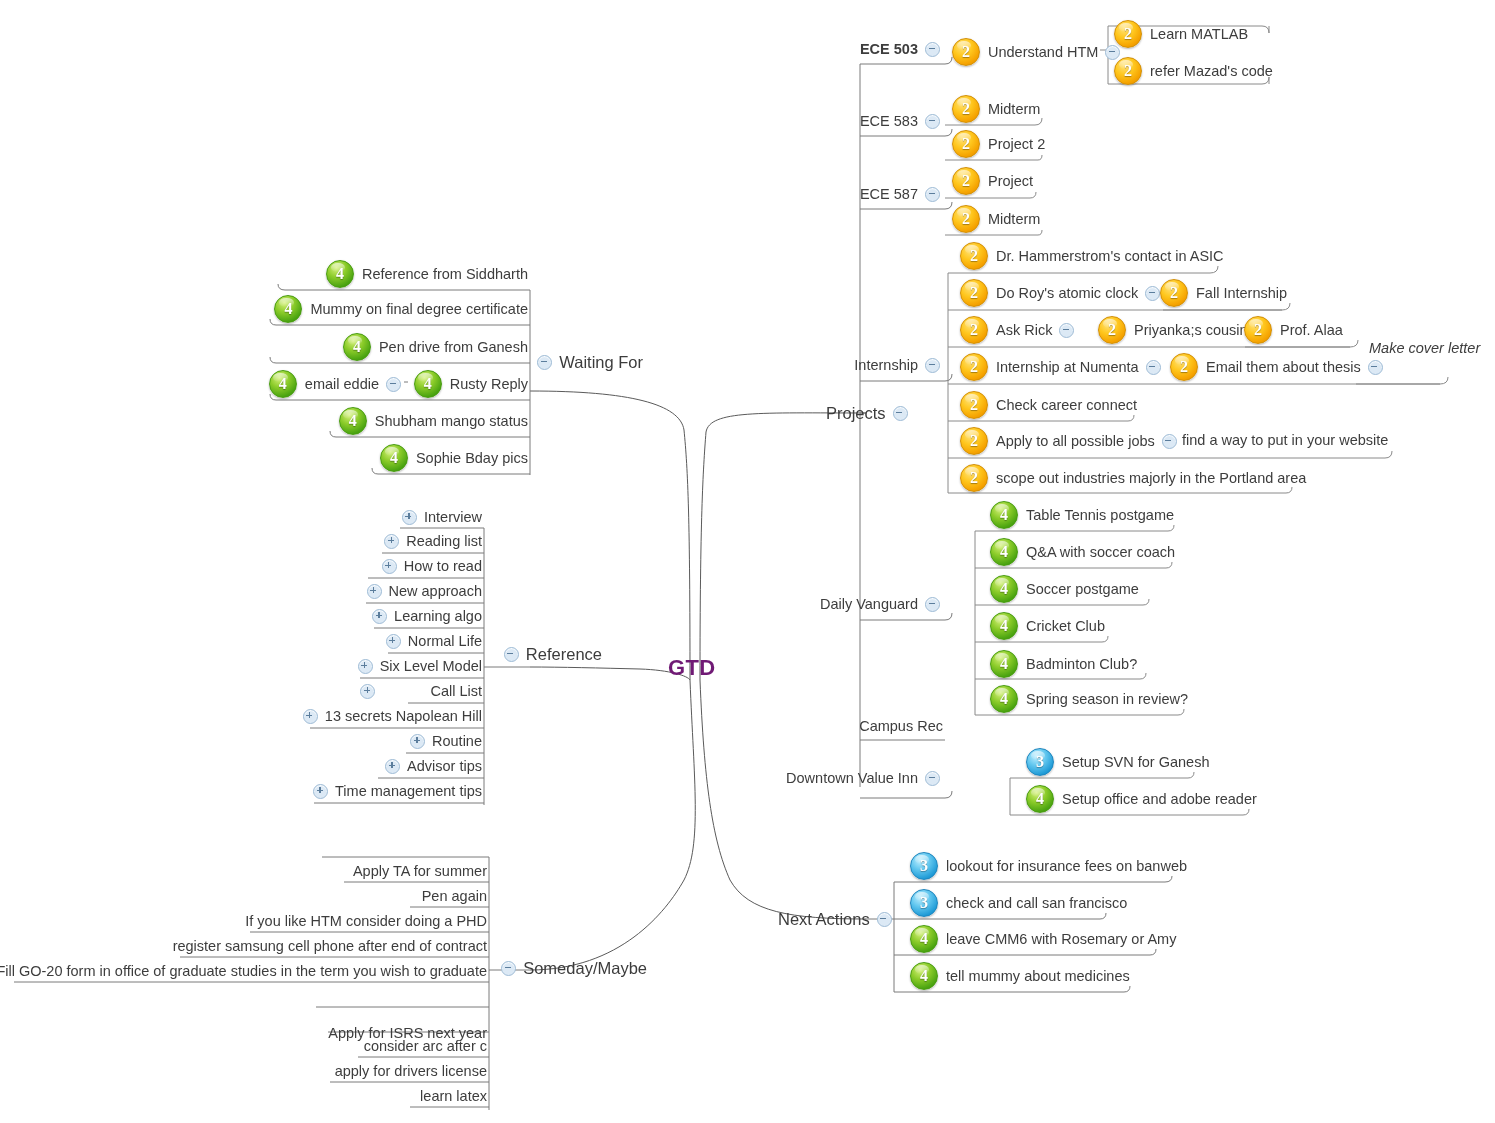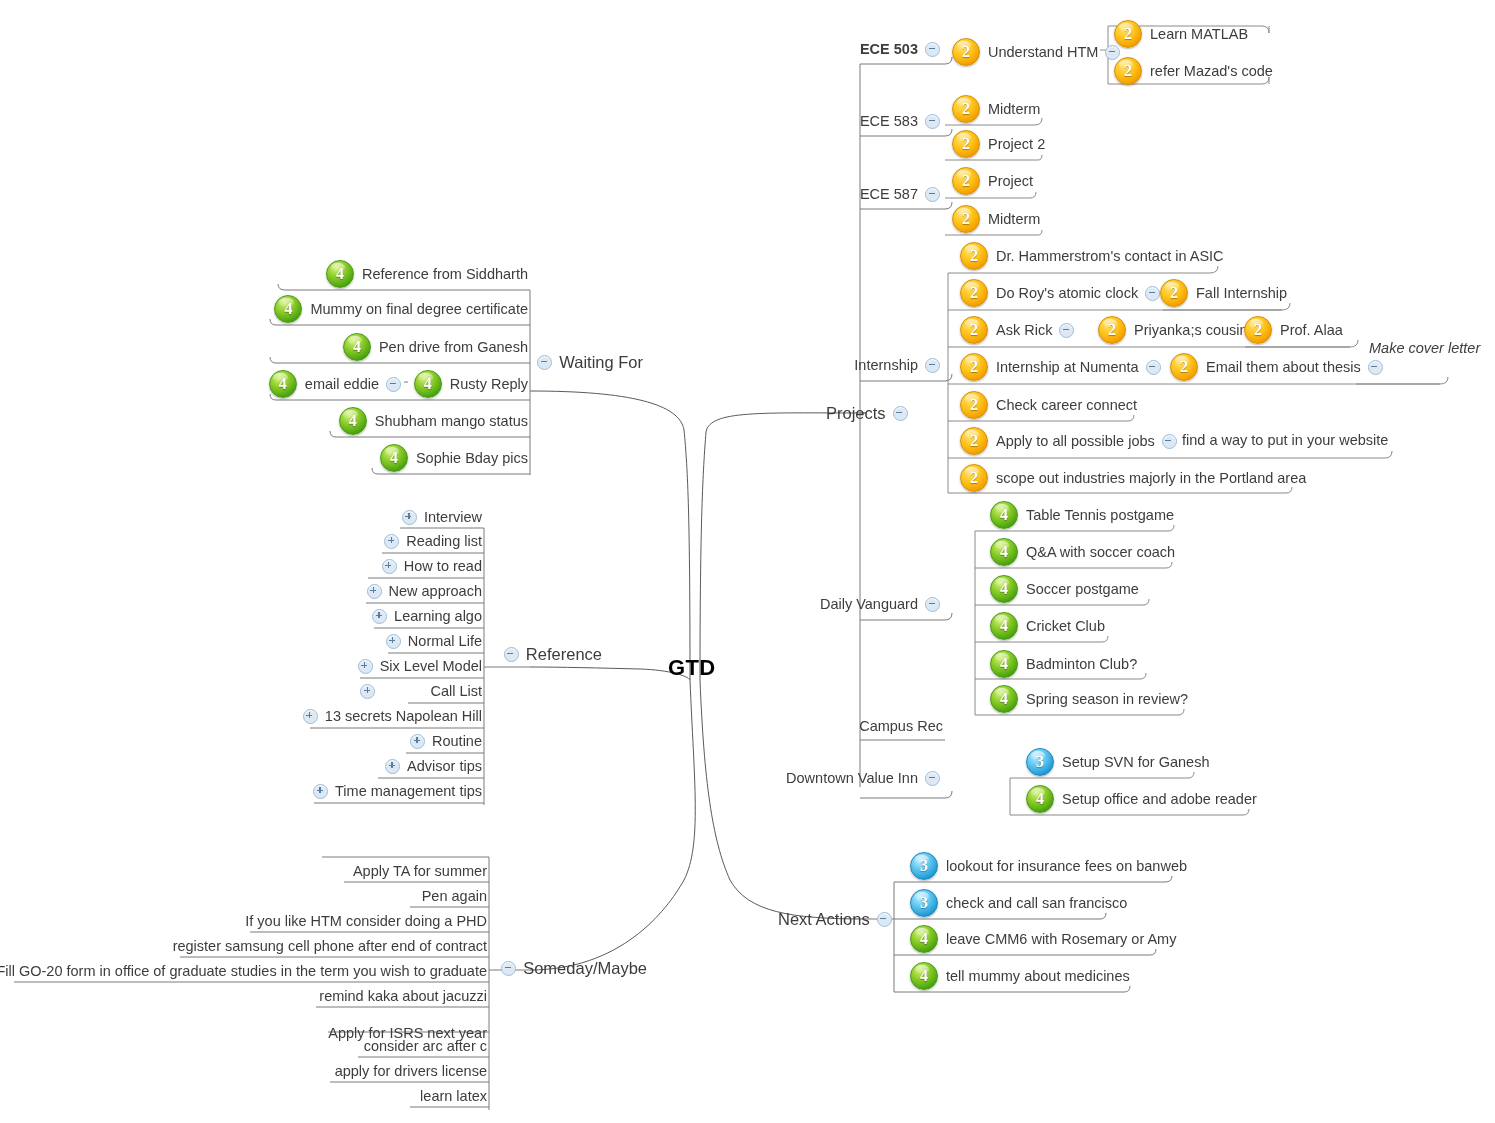--- a/index.html
+++ b/index.html
@@ -20,21 +20,21 @@
     font-size:14.5px;
     line-height:1;
     color:#3d3d3d;
   }
   .node.rt{flex-direction:row;}
   .node.lf{flex-direction:row;justify-content:flex-end;}
   .lbl{padding:0 2px;}
 
   .root{
     position:absolute;
-    font-size:22px;font-weight:bold;color:#000000;
+    font-size:22px;font-weight:bold;color:#701a75;
     letter-spacing:.3px;
   }
   .main{font-size:16.5px;color:#3c3c3c;}
 
   
   .badge{
     width:26px;height:26px;border-radius:50%;
     flex:0 0 26px;
     display:inline-flex;align-items:center;justify-content:center;
     font-size:16px;font-weight:bold;color:#ffffff;
@@ -575,23 +575,20 @@
   </div>
   <div class="node lf" style="left:9px;top:914px;width:480px;">
     <span class="lbl">If you like HTM consider doing a PHD</span>
   </div>
   <div class="node lf" style="left:9px;top:939px;width:480px;">
     <span class="lbl">register samsung cell phone after end of contract</span>
   </div>
   <div class="node lf" style="left:9px;top:964px;width:480px;">
     <span class="lbl">Fill GO-20 form in office of graduate studies in the term you wish to graduate</span>
   </div>
-  <div class="node lf" style="left:9px;top:989px;width:480px;">
-    <span class="lbl">remind kaka about jacuzzi</span>
-  </div>
   <div class="node lf" style="left:9px;top:1014px;width:480px;margin-top:12px;">
     <span class="lbl">Apply for ISRS next year</span>
   </div>
   <div class="node lf" style="left:9px;top:1039px;width:480px;">
     <span class="lbl">consider arc after c</span>
   </div>
   <div class="node lf" style="left:9px;top:1064px;width:480px;">
     <span class="lbl">apply for drivers license</span>
   </div>
   <div class="node lf" style="left:9px;top:1089px;width:480px;">

